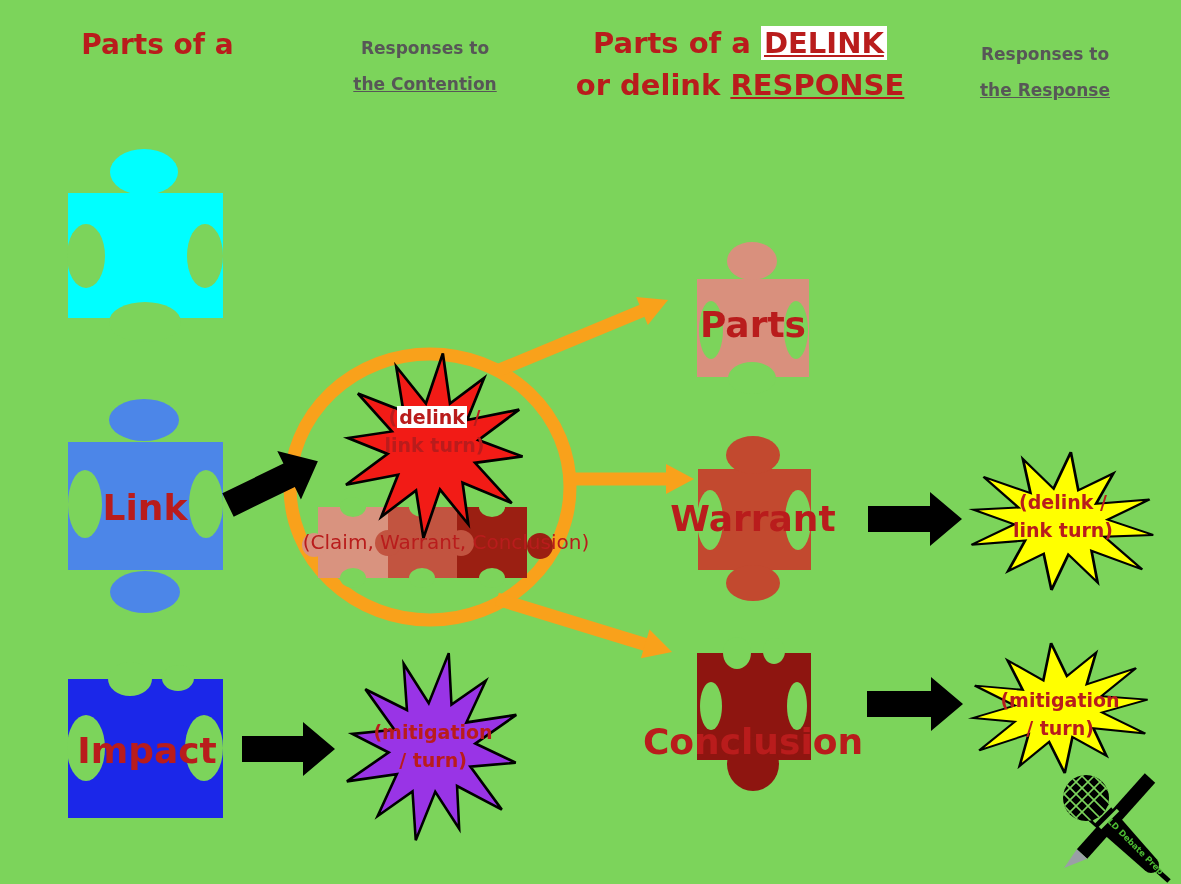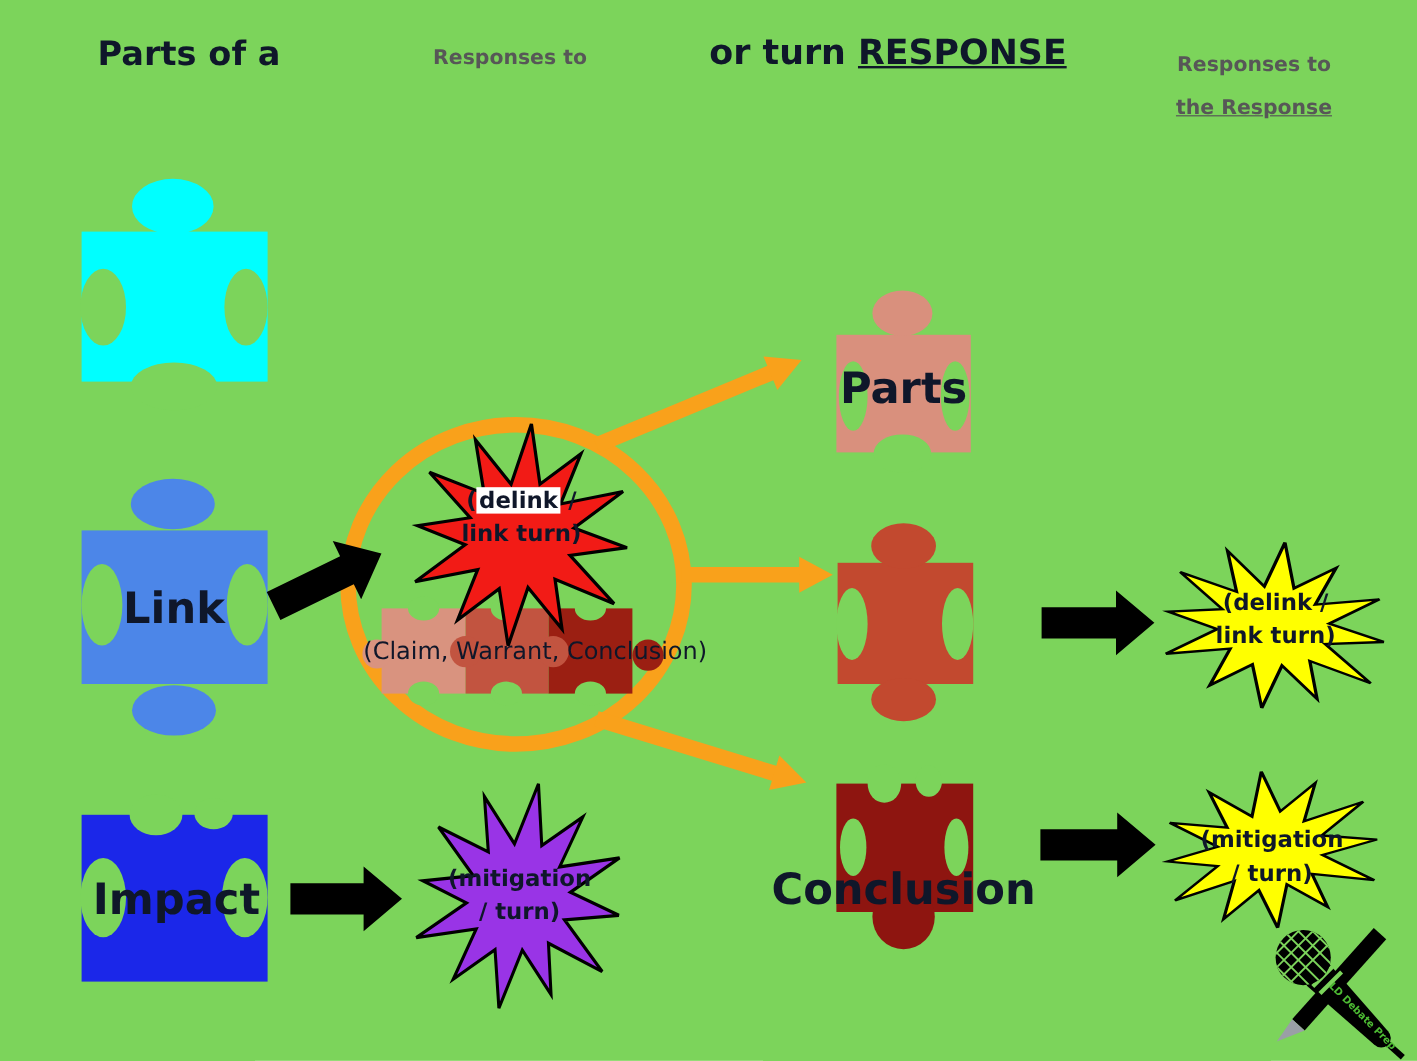--- a/index.html
+++ b/index.html
@@ -1,19 +1,19 @@
 <!DOCTYPE html>
 <html><head>
 <meta charset="utf-8">
 <style>
   html,body{margin:0;padding:0;}
   .canvas{position:relative;width:1181px;height:884px;overflow:hidden;
           font-family:"DejaVu Sans","Liberation Sans",sans-serif;background:#7CD45B;}
   svg.layer{position:absolute;left:0;top:0;}
-  .txt{position:absolute;text-align:center;color:#0f172a;white-space:nowrap;}
+  .txt{position:absolute;text-align:center;color:#b91c1c;white-space:nowrap;}
   .hdr-black{font-weight:bold;font-size:28px;line-height:42px;}
   .hdr-gray{font-weight:bold;font-size:17px;line-height:36px;color:#575757;}
   .hdr-gray .ul{text-decoration:underline;}
   .ul{text-decoration:underline;}
   .hl{background:#ffffff;padding:0 3px;text-decoration:underline;}
   .piece-label{font-weight:bold;font-size:36px;line-height:44px;}
   .piece-label-sm{font-weight:bold;font-size:34px;line-height:42px;}
   .burst-text{font-weight:bold;font-size:19px;line-height:28px;}
   .burst-hl{background:#ffffff;padding:0 2px;}
   .caption{font-size:20px;line-height:24px;}
@@ -162,34 +162,37 @@
     <text transform="translate(59,56) rotate(45)" font-size="8.5" font-weight="bold" fill="#4DBB33">LD Debate Prep</text>
   </g>
 </svg>
 
 <div class="txt hdr-black" style="left:15px;top:24px;width:285px;">
   <div><span>Parts of a</span></div>
 </div>
 
 <div class="txt hdr-gray" style="left:305px;top:30px;width:240px;">
   <div><span>Responses to</span></div>
+  <div><span class="ul">the Contention</span></div>
 </div>
 
 <div class="txt hdr-black" style="left:565px;top:22px;width:350px;font-size:29px;">
-  <div><span>or turn </span><span class="ul">RESPONSE</span></div>
+  <div><span>Parts of a </span><span class="hl">DELINK</span></div>
+  <div><span>or delink </span><span class="ul">RESPONSE</span></div>
 </div>
 
 <div class="txt hdr-gray" style="left:930px;top:36px;width:230px;">
   <div><span>Responses to</span></div>
   <div><span class="ul">the Response</span></div>
 </div>
 
 <div class="txt piece-label" style="left:45px;top:486px;width:200px;">Link</div>
 <div class="txt piece-label" style="left:47px;top:729px;width:200px;">Impact</div>
 <div class="txt piece-label" style="left:653px;top:303px;width:200px;">Parts</div>
+<div class="txt piece-label" style="left:653px;top:497px;width:200px;">Warrant</div>
 <div class="txt piece-label" style="left:613px;top:684px;width:280px;margin-top:36px;">Conclusion</div>
 
 <div class="txt burst-text" style="left:337px;top:403px;width:195px;">
   <div><span>(</span><span class="burst-hl">delink</span><span> /</span></div>
   <div><span>link turn)</span></div>
 </div>
 
 <div class="txt caption" style="left:296px;top:530px;width:300px;">(Claim, Warrant, Conclusion)</div>
 
 <div class="txt burst-text" style="left:963px;top:488px;width:200px;">

